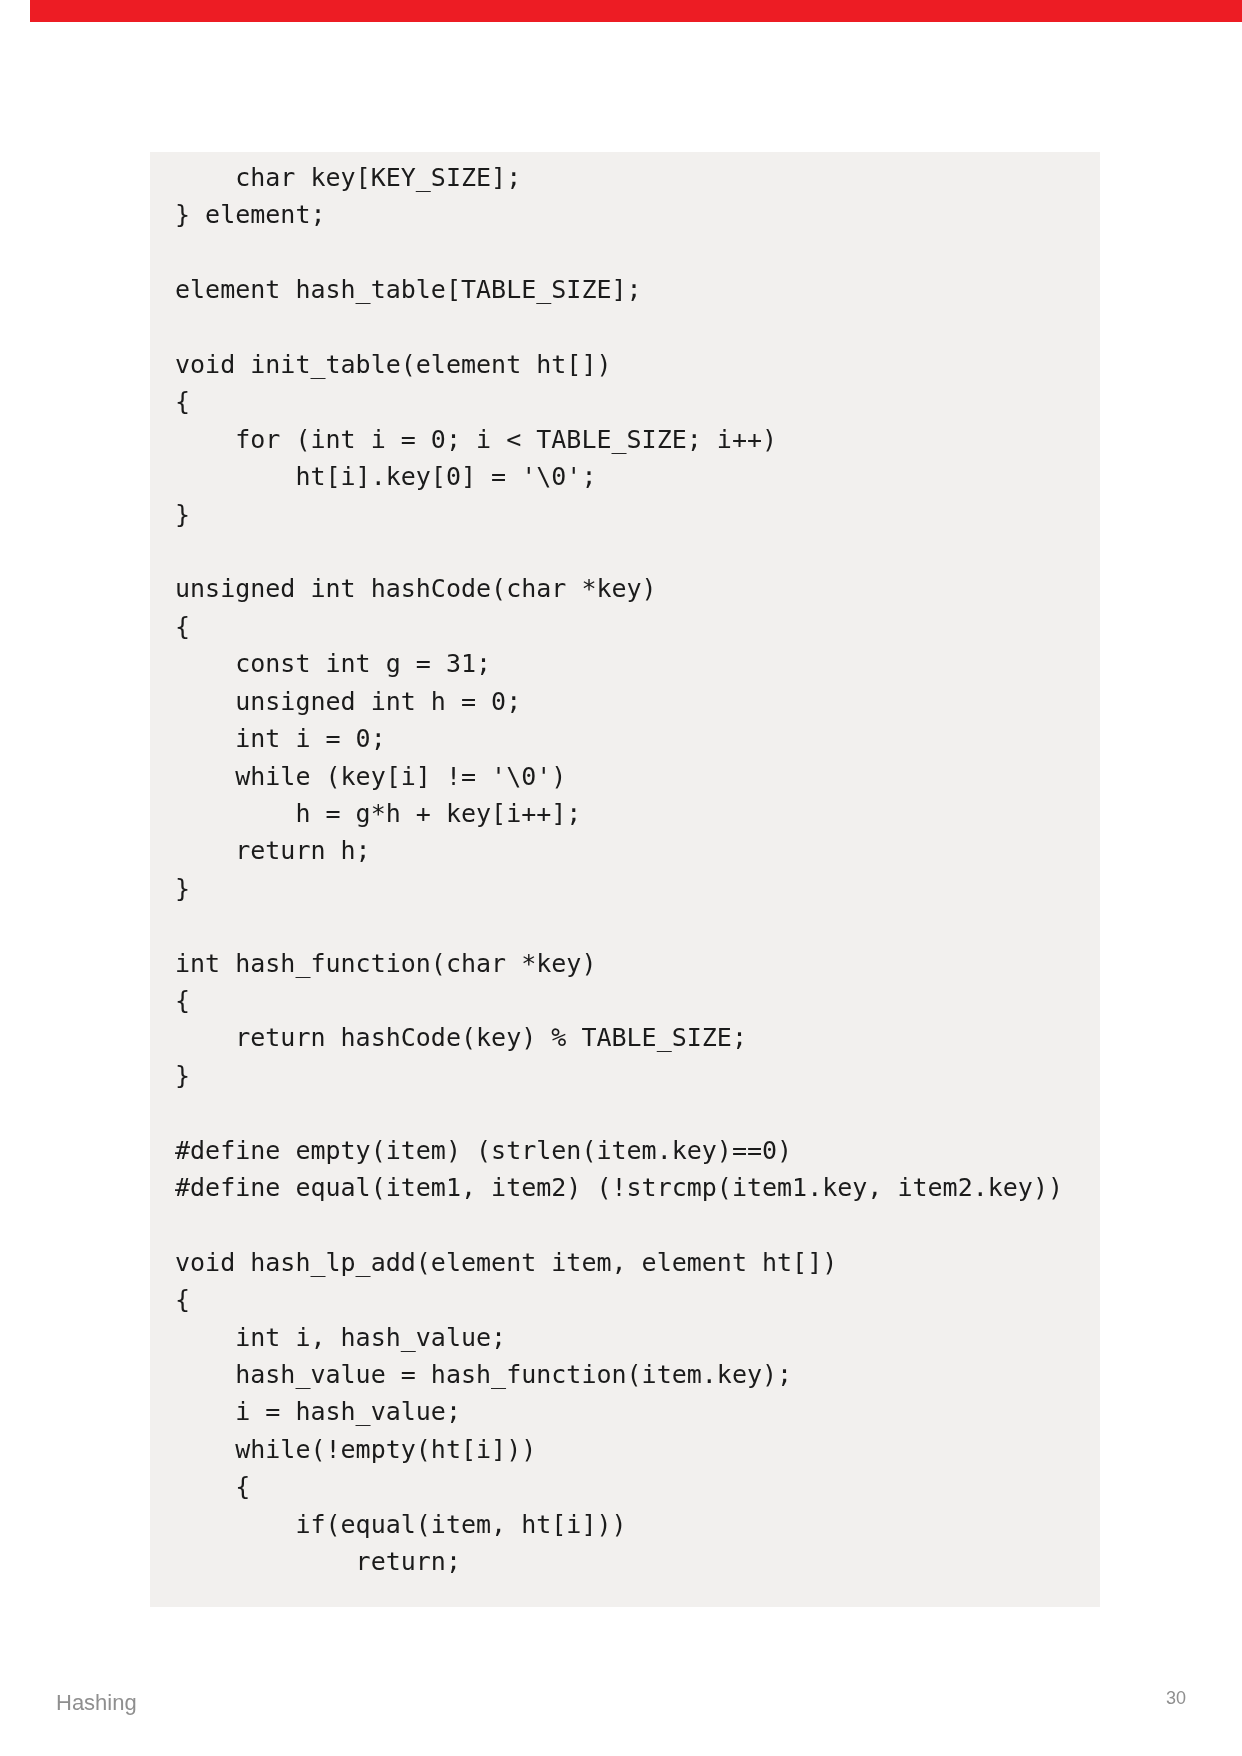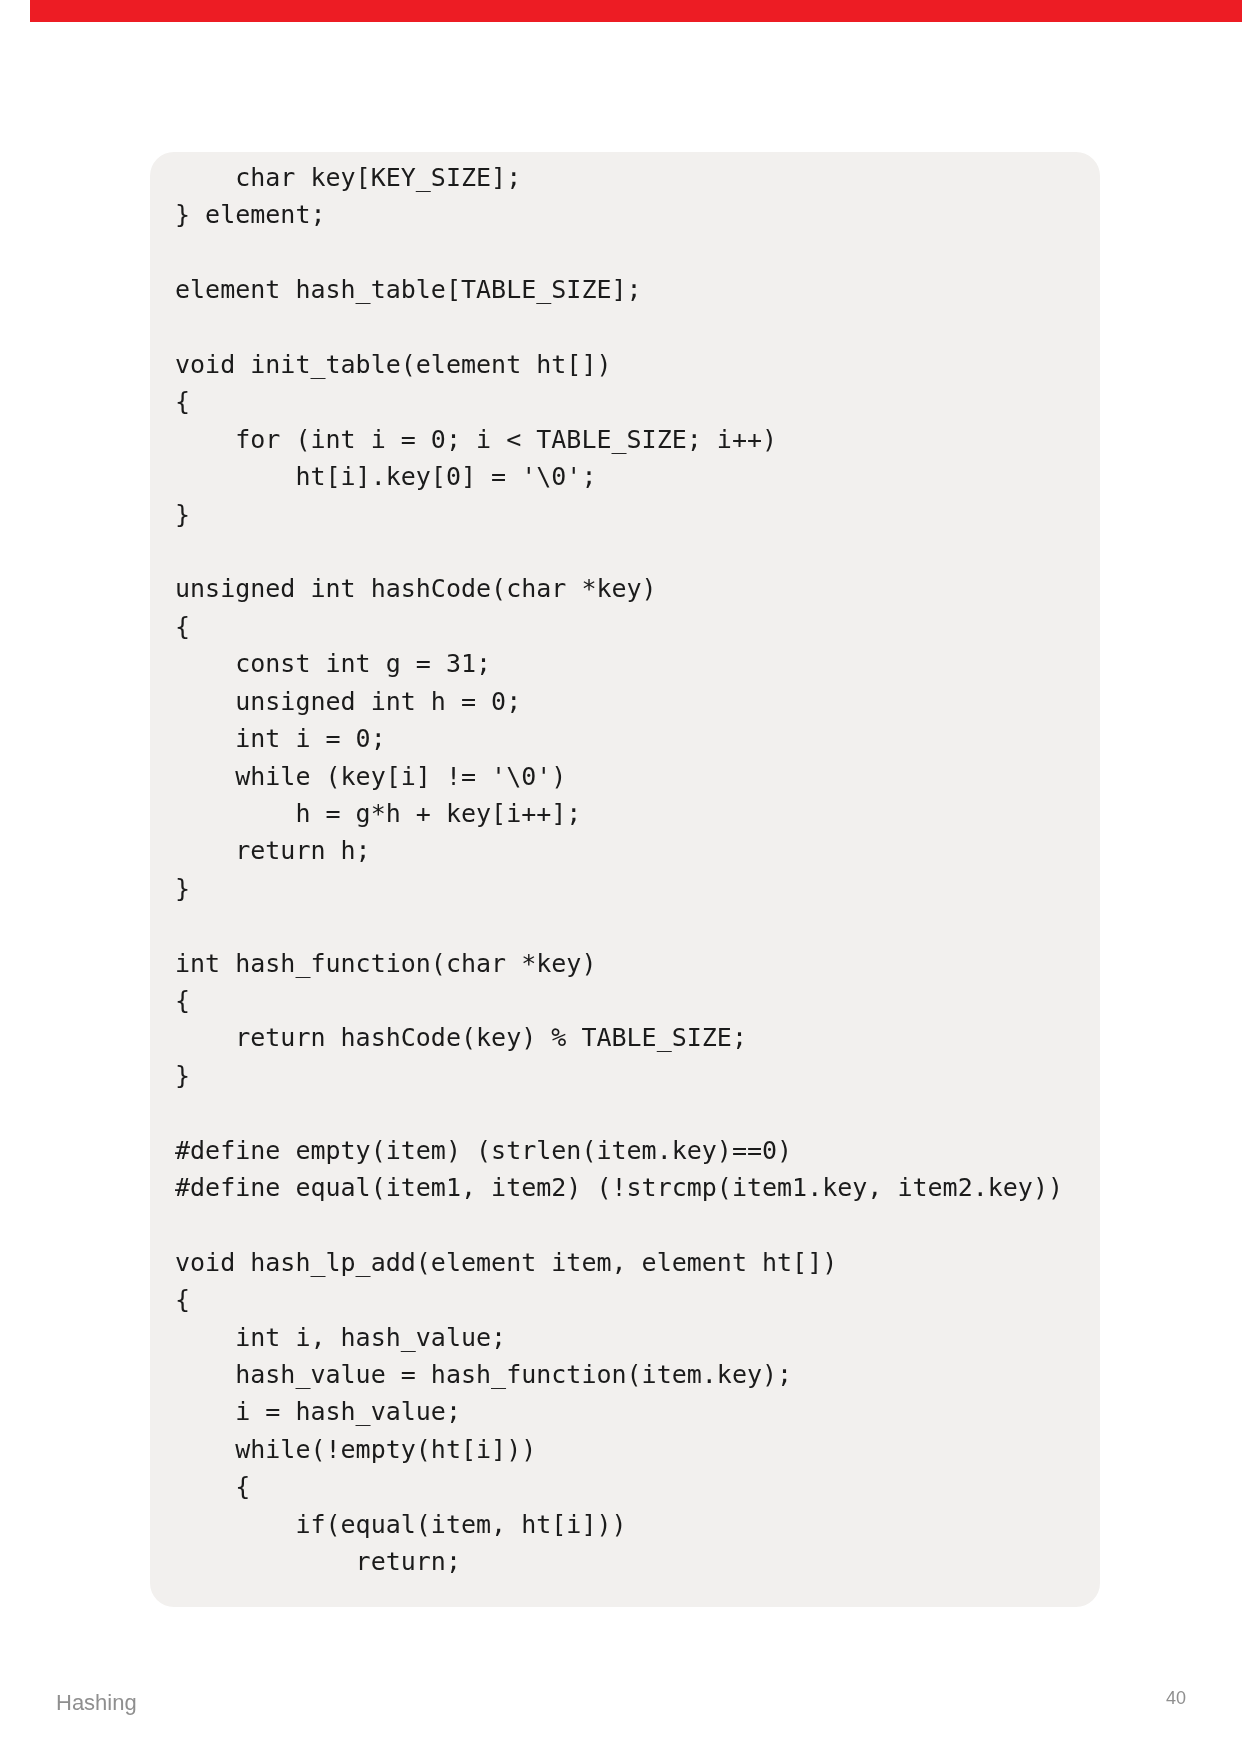--- a/index.html
+++ b/index.html
@@ -24,21 +24,20 @@
     background: #ed1c24;
   }
   .code-box {
     position: absolute;
     left: 150px;
     top: 152px;
     width: 950px;
     height: 1455px;
     background: #f2f0ee;
     box-sizing: border-box;
-    border-radius: 24px;
   }
   .code-box pre {
     margin: 0;
     padding: 7px 10px 0 25px;
     font-family: "DejaVu Sans Mono", monospace;
     font-size: 25px;
     line-height: 37.4px;
     color: #1b1b1b;
     white-space: pre;
   }
@@ -100,15 +99,15 @@
     hash_value = hash_function(item.key);
     i = hash_value;
     while(!empty(ht[i]))
     {
         if(equal(item, ht[i]))
             return;</pre>
   </div>
 
   <div class="footer-left">Hashing</div>
 
-  <div class="footer-right">40</div>
+  <div class="footer-right">30</div>
 
 </div>
 
 </body></html>

